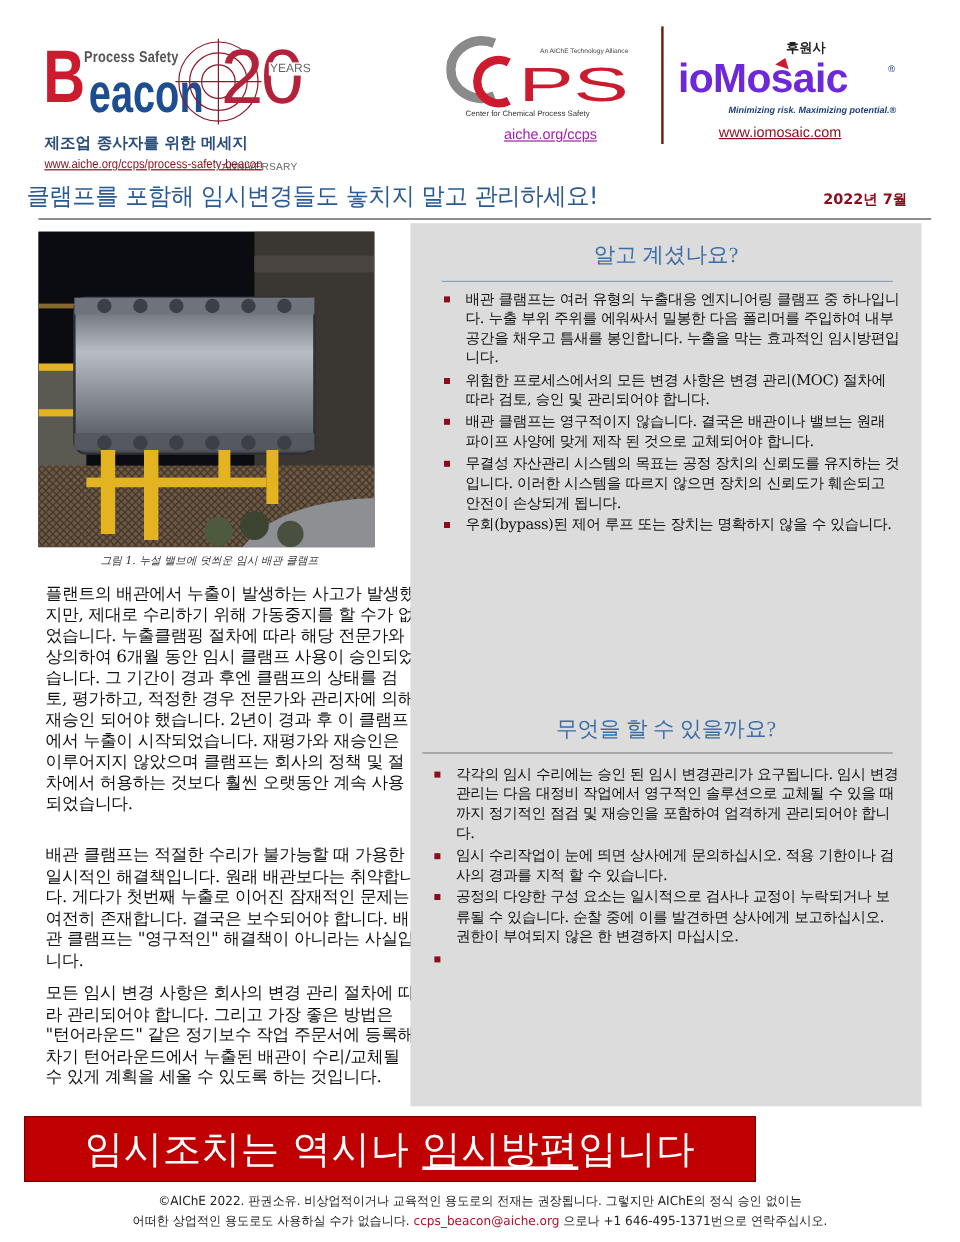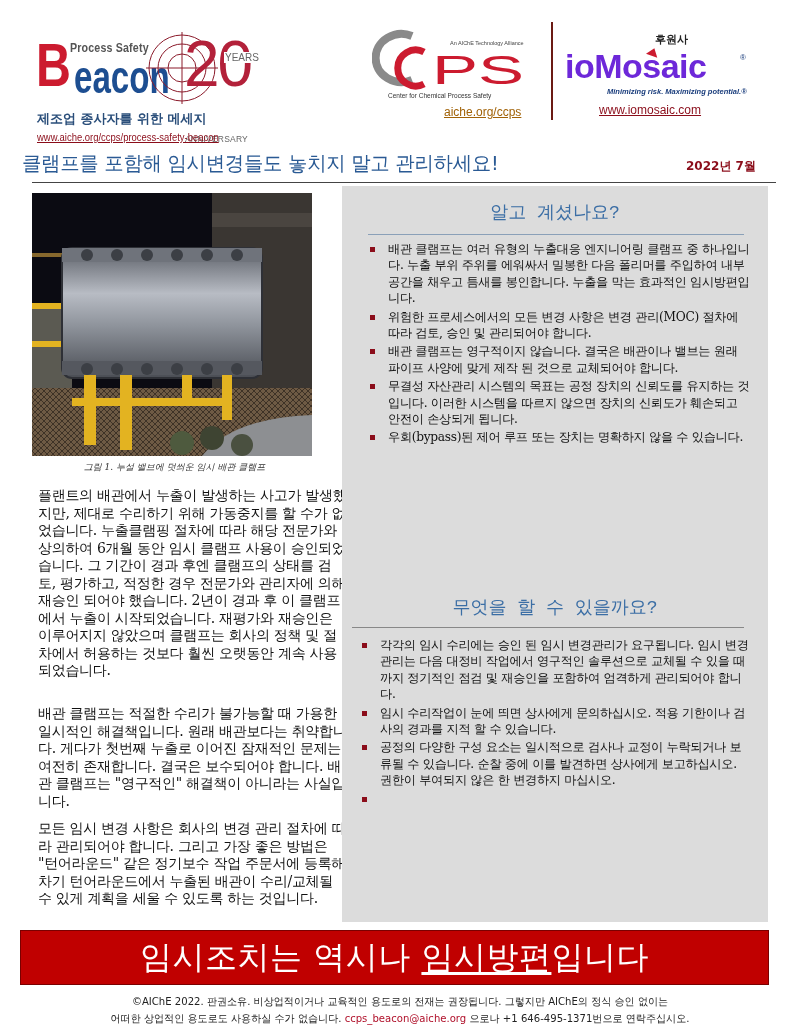--- a/index.html
+++ b/index.html
@@ -16,21 +16,21 @@
     .beacon-years { position: absolute; left: 188px; top: 20px; font-family: "Liberation Sans", sans-serif; font-size: 10px; color: #666; background: #fff; padding: 0 1px; }
     .beacon-anniv { position: absolute; left: 149px; top: 58px; font-family: "Liberation Sans", sans-serif; font-size: 8.5px; color: #666; letter-spacing: 0.2px; margin-top: 44px; }
 
     .tagline { position: absolute; left: 37px; top: 110px; font-family: "DejaVu Sans", sans-serif; font-size: 13px; font-weight: bold; color: #2a4e7a; }
     .beacon-url { position: absolute; left: 37px; top: 131px; font-family: "Liberation Sans", sans-serif; font-size: 10.5px; color: #8b0d1a; text-decoration: underline; transform: scaleX(0.9); transform-origin: left; }
 
     .ccps-block { position: absolute; left: 372px; top: 22px; width: 160px; height: 100px; }
     .ccps-svg { position: absolute; left: 0; top: 0; }
     .ccps-alliance { position: absolute; left: 78px; top: 18px; font-family: "Liberation Sans", sans-serif; font-size: 5.5px; color: #444; }
     .ccps-center { position: absolute; left: 16px; top: 70px; font-family: "Liberation Sans", sans-serif; font-size: 6.5px; color: #333; white-space: nowrap; }
-    .ccps-url { position: absolute; left: 48px; top: 83px; font-family: "Liberation Sans", sans-serif; font-size: 12px; color: #a16207; text-decoration: underline; margin-left: 24px; }
+    .ccps-url { position: absolute; left: 48px; top: 83px; font-family: "Liberation Sans", sans-serif; font-size: 12px; color: #a21caf; text-decoration: underline; }
 
     .divider-v { position: absolute; left: 551px; top: 22px; width: 2px; height: 98px; background: #6b1a14; }
 
     .sponsor-block { position: absolute; left: 565px; top: 30px; width: 230px; height: 95px; }
     .sponsor-label { position: absolute; left: 90px; top: 2px; font-family: "DejaVu Sans", sans-serif; font-size: 11px; font-weight: bold; color: #222; }
     .iomosaic-name { position: absolute; left: 0; top: 18px; font-family: "Liberation Sans", sans-serif; font-weight: bold; font-size: 34px; line-height: 36px; color: #6d28d9; letter-spacing: -0.5px; }
     .iomosaic-reg { position: absolute; left: 175px; top: 23px; font-family: "Liberation Sans", sans-serif; font-size: 8px; color: #1a3d7c; }
     .iomosaic-accent { position: absolute; left: 82px; top: 18px; width: 0; height: 0; border-left: 6px solid transparent; border-right: 6px solid transparent; border-bottom: 8px solid #cc1b2f; transform: rotate(20deg); }
     .iomosaic-slogan { position: absolute; left: 42px; top: 57px; font-family: "Liberation Sans", sans-serif; font-style: italic; font-weight: bold; font-size: 7.5px; color: #1a3d7c; white-space: nowrap; }
     .iomosaic-url { position: absolute; left: 34px; top: 73px; font-family: "Liberation Sans", sans-serif; font-size: 12px; color: #8b0d1a; text-decoration: underline; }
@@ -45,35 +45,35 @@
     .photo svg { display: block; }
     .caption { position: absolute; left: 32px; top: 461px; width: 285px; text-align: center; font-family: "DejaVu Serif", serif; font-style: italic; font-size: 9px; color: #333; }
 
     .body-text { position: absolute; left: 38px; width: 310px; font-family: "DejaVu Serif", serif; font-size: 14px; line-height: 17.5px; color: #111; letter-spacing: -0.3px; }
     .para1 { top: 487px; }
     .para2 { top: 705px; }
     .para3 { top: 820px; }
 
     
     .side-panel { position: absolute; left: 342px; top: 186px; width: 426px; height: 736px; background: #dcdcdc; }
-    .panel-heading { position: absolute; left: 0; width: 426px; text-align: center; font-family: Liberation Mono, monospace; font-size: 18px; color: #3b6ea5; }
+    .panel-heading { position: absolute; left: 0; width: 426px; text-align: center; font-family: Liberation Serif, serif; font-size: 18px; color: #3b6ea5; }
     .panel-heading.h1 { top: 14px; }
     .panel-heading.h2 { top: 409px; }
     .panel-rule { position: absolute; left: 26px; width: 376px; height: 1px; background: #8aa0b8; }
     .panel-rule.r1 { top: 48px; }
     .panel-rule.r2 { top: 441px; left: 10px; width: 392px; background: #888; }
 
     .bullets { position: absolute; list-style: none; font-family: "DejaVu Serif", serif; font-size: 12.2px; line-height: 16.4px; color: #111; letter-spacing: -0.3px; }
     .bullets.b1 { left: 26px; top: 55px; width: 385px; }
     .bullets.b2 { left: 18px; top: 451px; width: 392px; }
     .bullets li { position: relative; padding-left: 20px; margin-bottom: 2px; }
     .bullet-mark { position: absolute; left: 2px; top: 6px; width: 5px; height: 5px; background: #8b0d1a; }
 
     
-    .banner { position: absolute; left: 20px; top: 930px; width: 749px; height: 55px; background: #c00000; border: 1px solid #7a0000; display: flex; align-items: center; justify-content: center; }
+    .banner { position: absolute; left: 20px; top: 930px; width: 610px; height: 55px; background: #c00000; border: 1px solid #7a0000; display: flex; align-items: center; justify-content: center; }
     .banner-text { font-family: "DejaVu Sans", sans-serif; font-size: 32px; color: #ffffff; letter-spacing: 0.5px; white-space: nowrap; }
     .banner-underline { text-decoration: underline; text-underline-offset: 4px; }
 
     .footer { position: absolute; left: 0; top: 993px; width: 800px; text-align: center; font-family: "DejaVu Sans", sans-serif; font-size: 10.5px; line-height: 17px; color: #222; white-space: nowrap; transform: scaleX(0.96); }
     .footer-email { color: #b0102a; }
   </style>
 </head>
 <body>
 
 <div class="beacon-logo">

